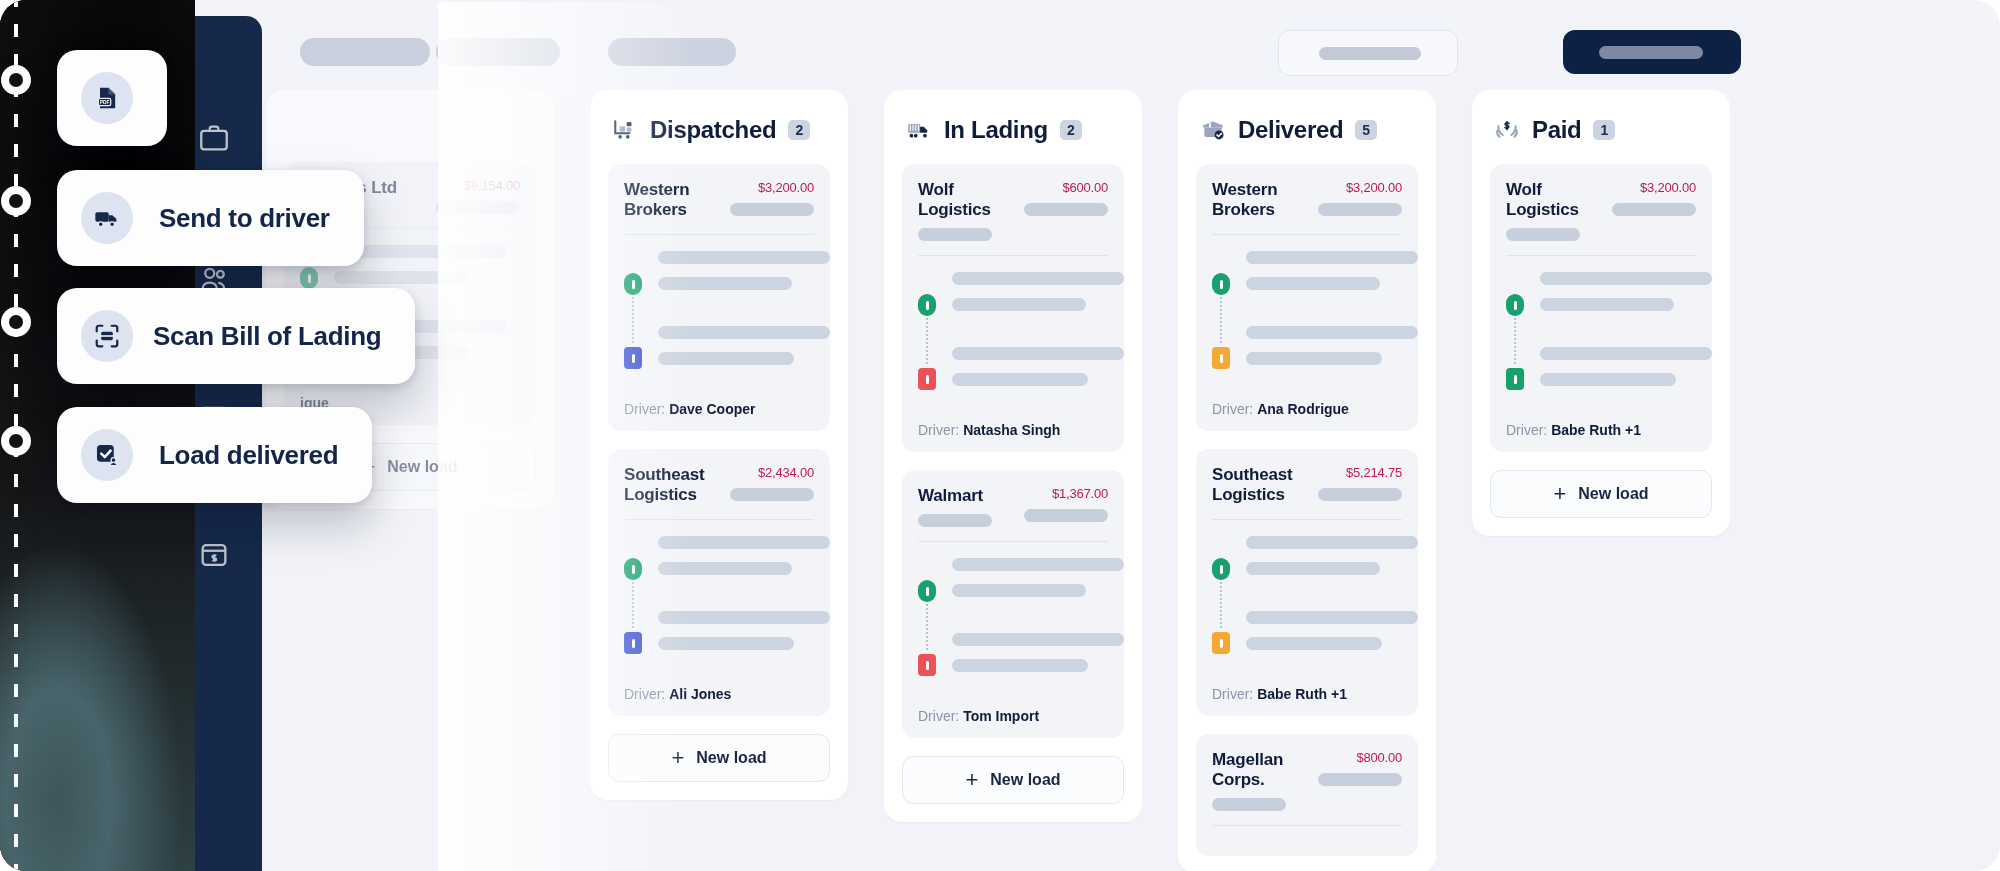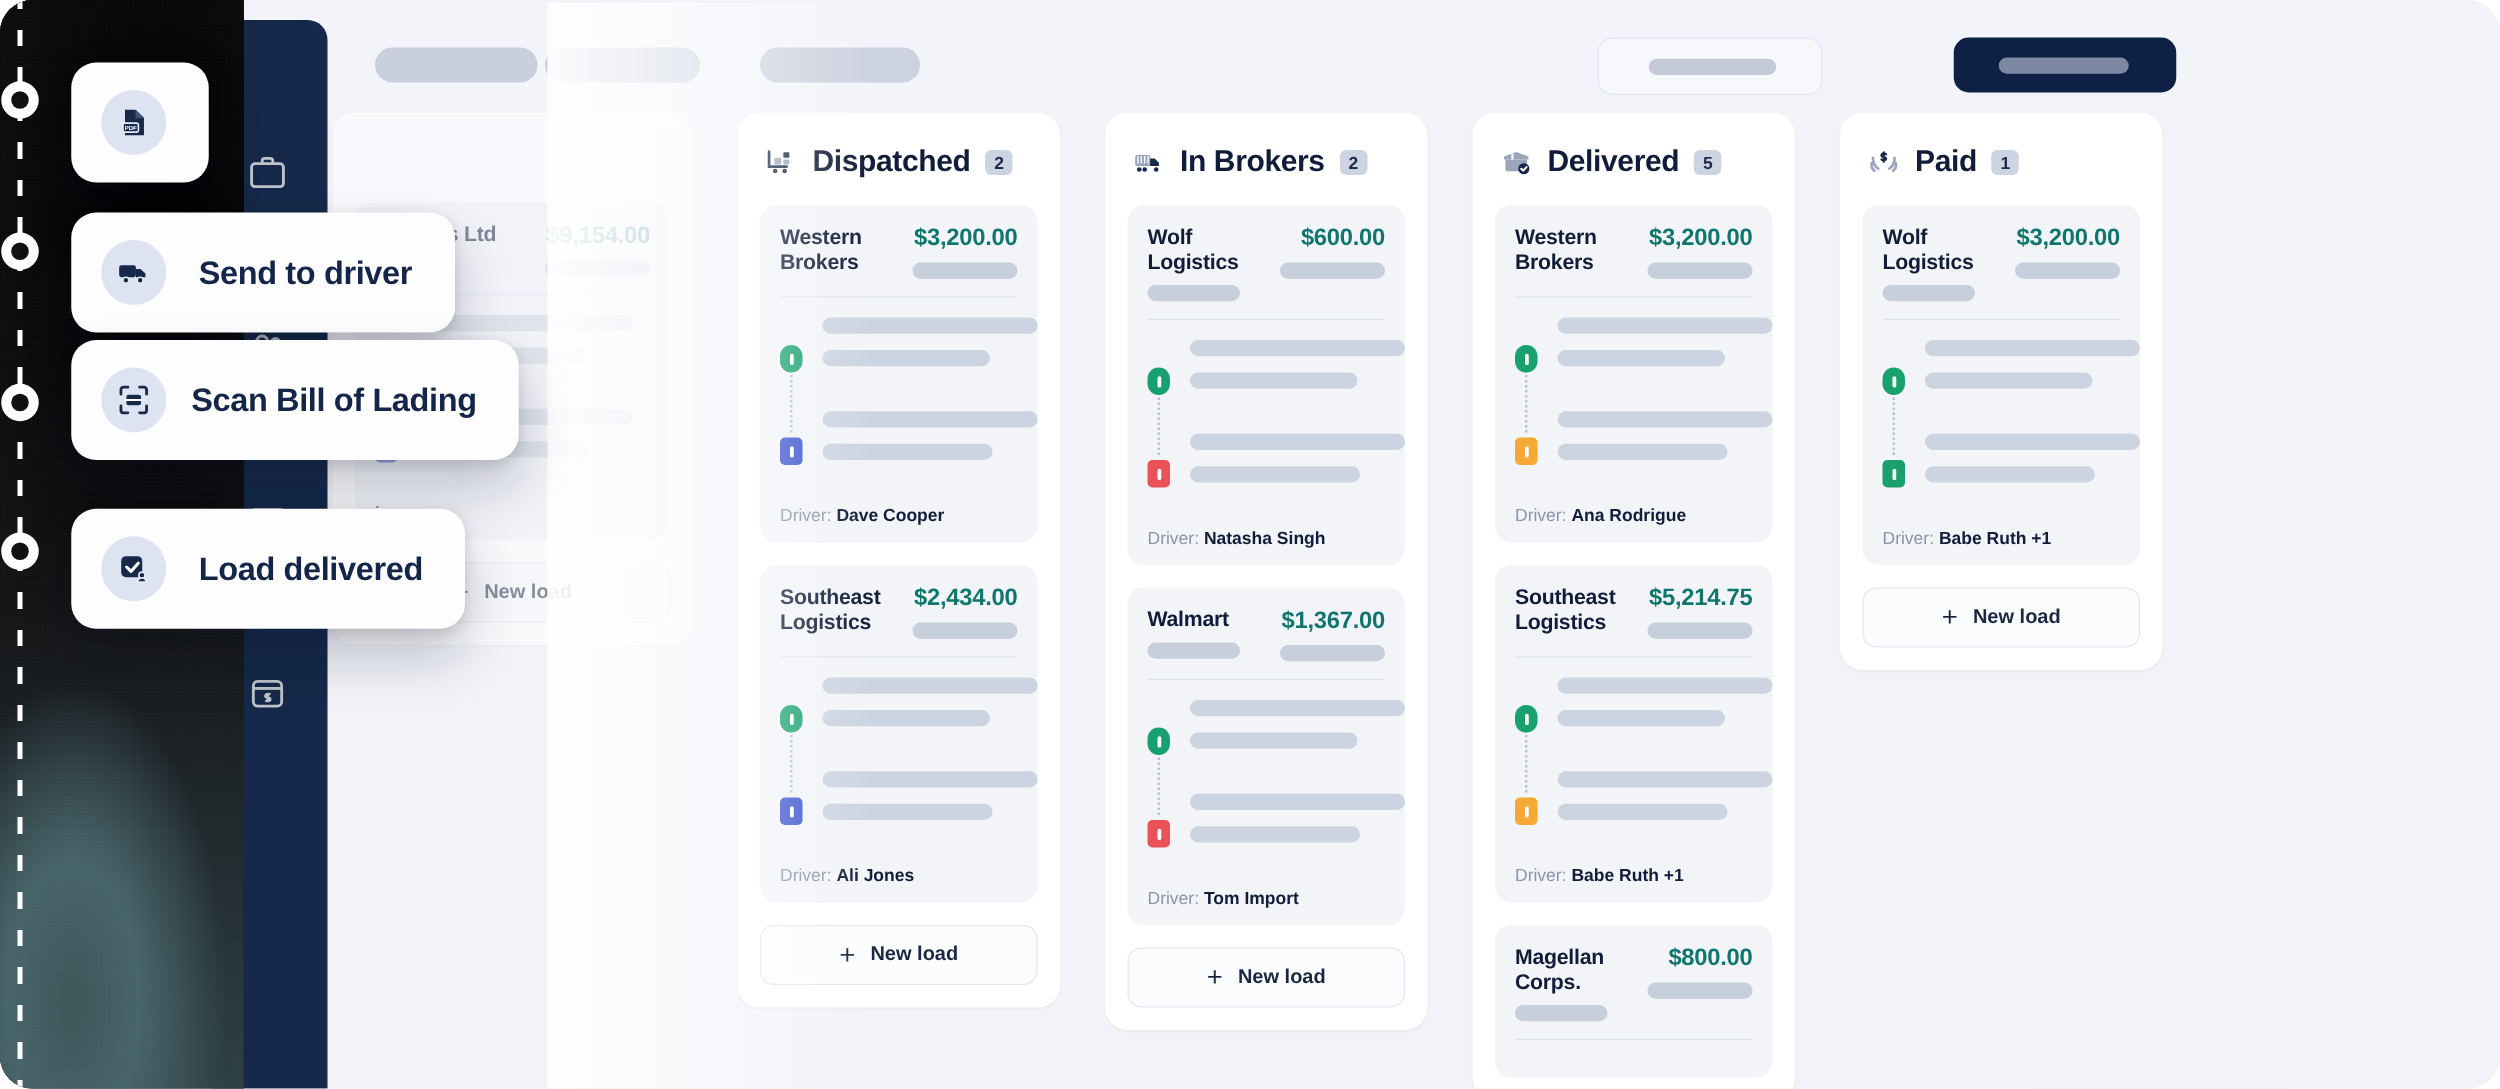--- a/index.html
+++ b/index.html
@@ -58,21 +58,21 @@
   .col.ghost{opacity:.5;}
   .col-head{display:flex;align-items:center;gap:12px;margin:6px 4px 20px;}
   .col-head .ic{width:26px;height:26px;flex:0 0 26px;}
   .col-head .ic svg{width:26px;height:26px;display:block;}
   .col-title{font-size:24px;font-weight:700;color:#111c3a;letter-spacing:-.3px;white-space:nowrap;}
   .col-count{font-size:14px;font-weight:600;color:#1d2b4d;background:#ccd3e1;border-radius:5px;padding:1px 7px;line-height:18px;}
 
   .card{background:#f2f4f8;border-radius:13px;padding:16px 16px 14px;margin-bottom:18px;}
   .card-row{display:flex;justify-content:space-between;align-items:flex-start;gap:10px;}
   .cust{font-size:17px;font-weight:700;color:#111c3a;line-height:1.18;letter-spacing:-.2px;}
-  .amt{font-size:19px;font-weight:700;color:#0f766e;white-space:nowrap;letter-spacing:-.2px;}
+  .amt{font-size:13px;font-weight:400;color:#be185d;white-space:nowrap;letter-spacing:-.2px;}
   .sk{height:13px;border-radius:7px;background:#c7cfdd;display:block;}
   .sk-sm{width:74px;margin-top:8px;}
   .sk-amt{width:84px;margin-top:8px;margin-left:auto;}
   .rule{height:1px;background:#dfe3ec;margin:14px 0 16px;}
 
   .route{position:relative;padding-left:34px;}
   .route .vline{position:absolute;left:8px;top:30px;height:62px;width:0;
     border-left:2px dotted #b9c2d3;}
   .pin{position:absolute;left:0;width:18px;height:22px;border-radius:9px;
        display:flex;align-items:center;justify-content:center;}
@@ -102,21 +102,21 @@
     position:absolute;display:flex;align-items:center;gap:26px;
     background:#fdfdfd;border-radius:20px;padding:22px 34px 22px 24px;
     box-shadow:0 22px 44px rgba(8,14,30,.22), 0 3px 10px rgba(8,14,30,.12);
   }
   .float .bubble{width:52px;height:52px;border-radius:50%;background:#dde3f0;
     display:flex;align-items:center;justify-content:center;flex:0 0 52px;}
   .float .bubble svg{width:28px;height:28px;display:block;}
   .float .ftxt{font-size:26px;font-weight:700;color:#14254a;letter-spacing:-.3px;white-space:nowrap;}
   .f1{left:57px;top:50px;}
   .f2{left:57px;top:170px;}
-  .f3{left:57px;top:272px;gap:20px;}
+  .f3{left:57px;top:288px;gap:20px;}
   .f4{left:57px;top:407px;padding-left:24px;}
 
   .fade-right{position:absolute;left:290px;top:0;width:260px;height:871px;
     background:linear-gradient(90deg, rgba(255,255,255,.92) 0%, rgba(255,255,255,.55) 42%, rgba(255,255,255,0) 100%);
     pointer-events:none;}
 </style>
 </head>
 <body>
 
 <div class="stage">
@@ -291,21 +291,21 @@
           <span class="ic">
             <svg viewBox="0 0 24 24" fill="none">
                 <rect x="2" y="6.5" width="11" height="8" rx="1.2" fill="#9aa5bb"></rect>
                 <path d="M13 9h3.4l3.1 3.2v2.3H13z" fill="#16294a"></path>
                 <circle cx="5" cy="17.2" r="1.7" fill="#16294a"></circle>
                 <circle cx="9" cy="17.2" r="1.7" fill="#16294a"></circle>
                 <circle cx="17.5" cy="17.2" r="1.7" fill="#16294a"></circle>
                 <path d="M4 7.2v5.6M6.5 7.2v5.6M9 7.2v5.6M11.5 7.2v5.6" stroke="#ffffff" stroke-width="1"></path>
               </svg>
           </span>
-          <span class="col-title">In Brokers</span>
+          <span class="col-title">In Lading</span>
           <span class="col-count">2</span>
         </div>
 
         <div class="card">
           <div class="card-row">
             <div>
               <div class="cust">Wolf Logistics</div>
               <span class="sk sk-sm"></span>
             </div>
             <div style="text-align:right;">

